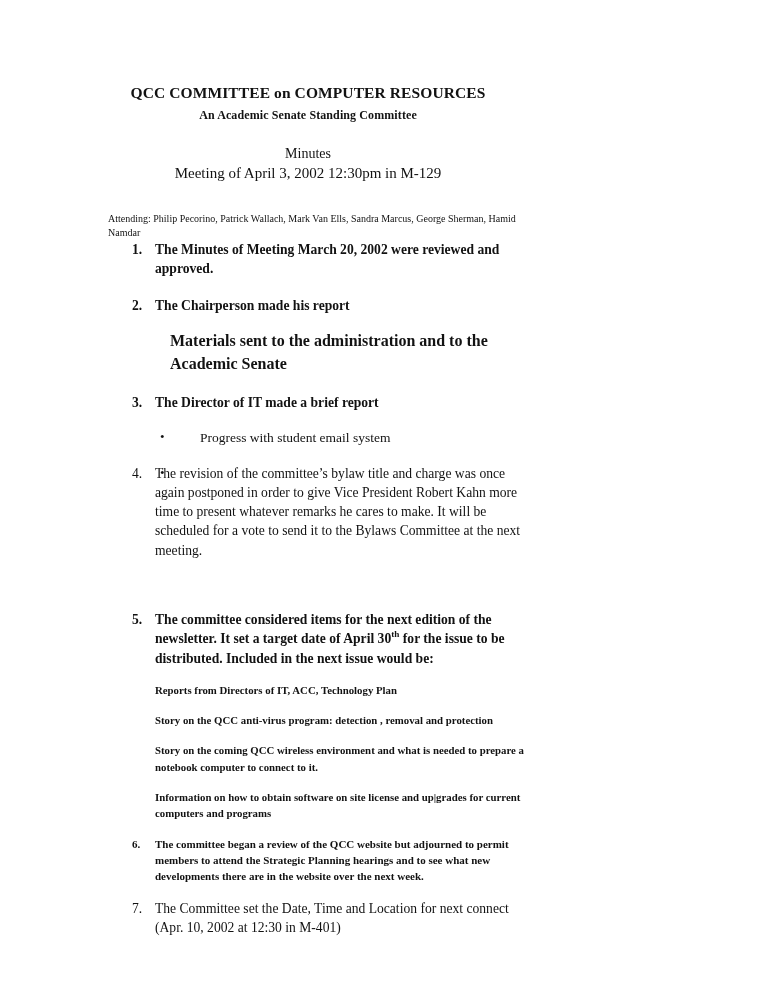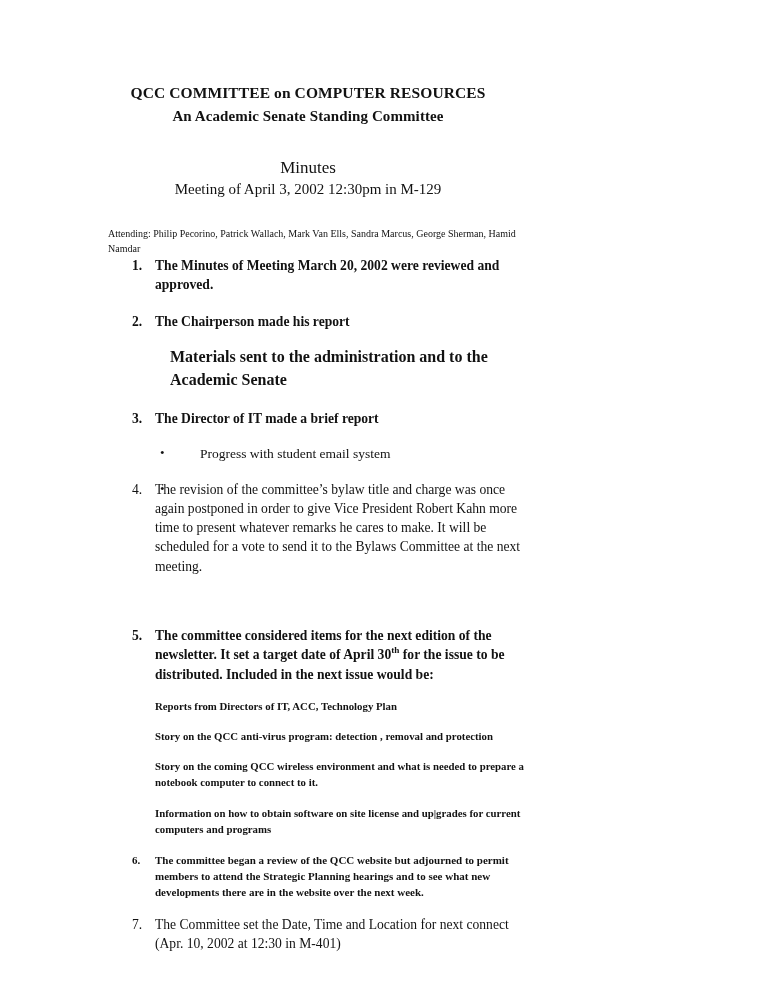--- a/index.html
+++ b/index.html
@@ -29,28 +29,28 @@
     text-align: center;
     padding-top: 84px;
   }
   .doc-title {
     font-size: 15.5px;
     font-weight: bold;
     letter-spacing: 0.1px;
     line-height: 1.15;
   }
   .doc-subtitle {
-    font-size: 15px;
+    font-size: 12px;
     font-weight: bold;
     margin-top: 6px;
     letter-spacing: 0.1px;
   }
   .minutes-label {
-    font-size: 17px;
-    margin-top: 32px;
+    font-size: 14px;
+    margin-top: 22px;
     line-height: 1.3;
   }
   .meeting-line {
     font-size: 15px;
     line-height: 1.3;
     margin-top: 1px;
   }
 
   
   .attending {

